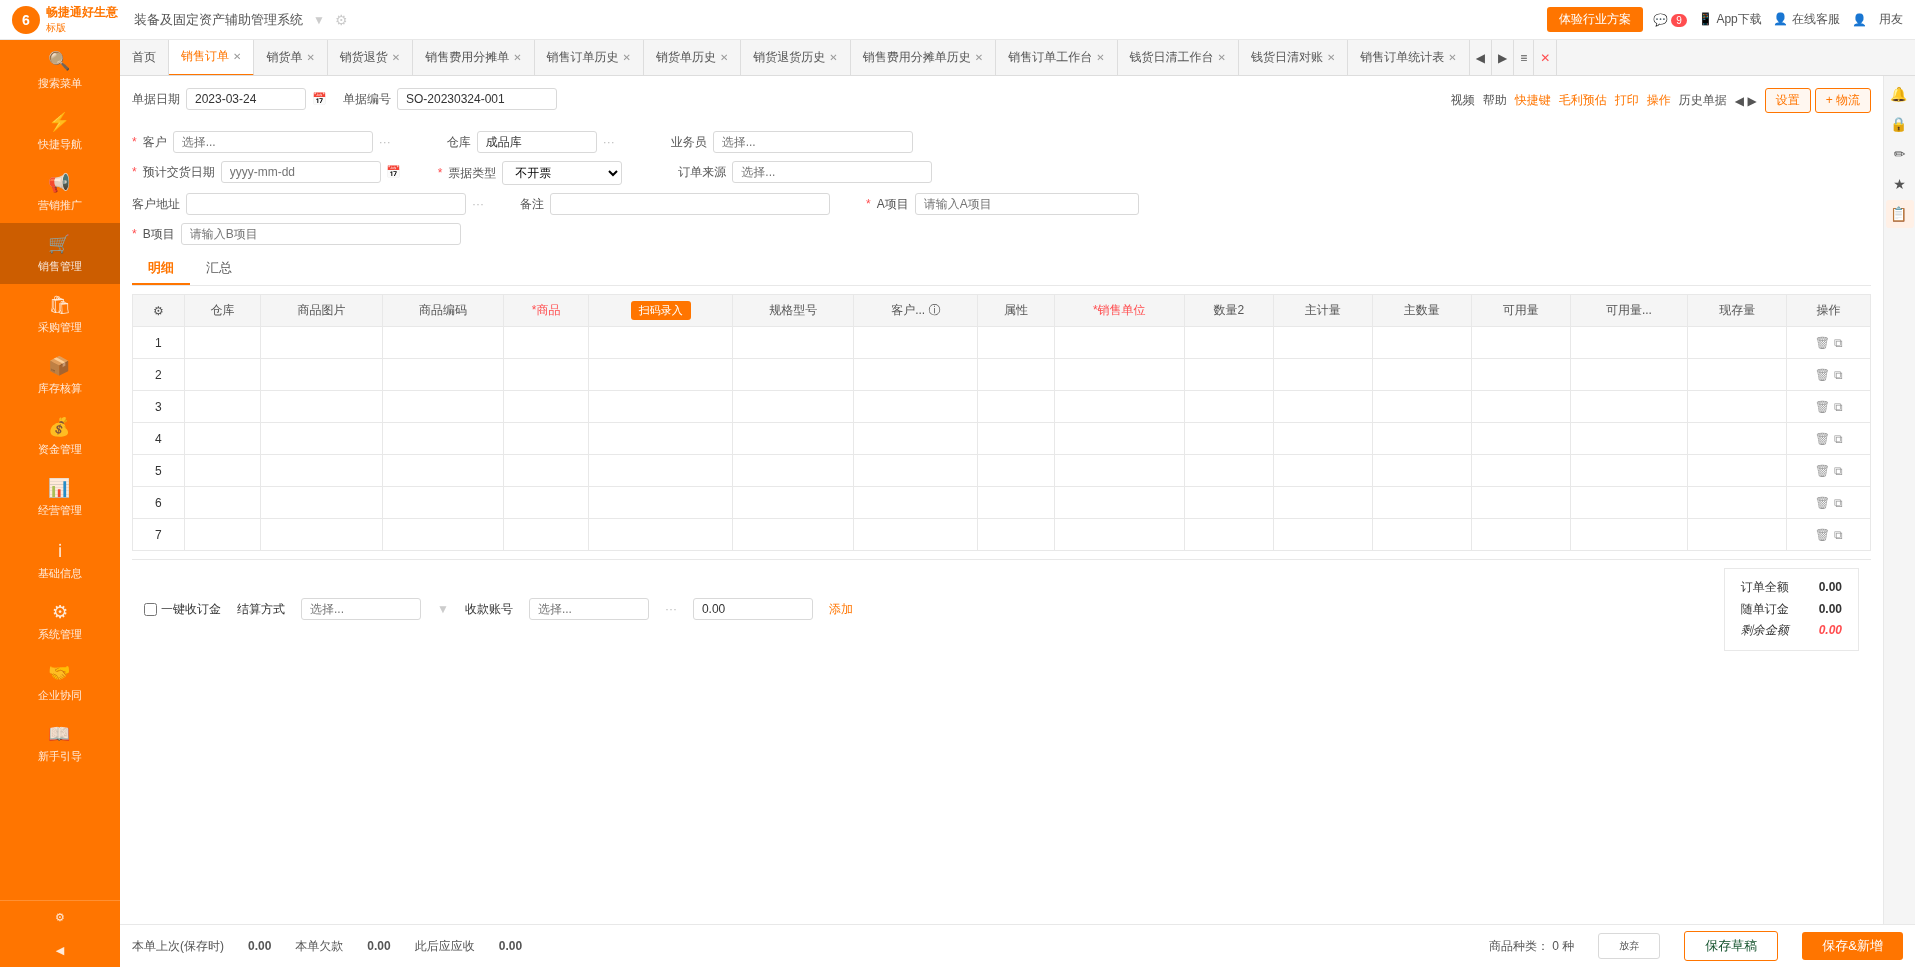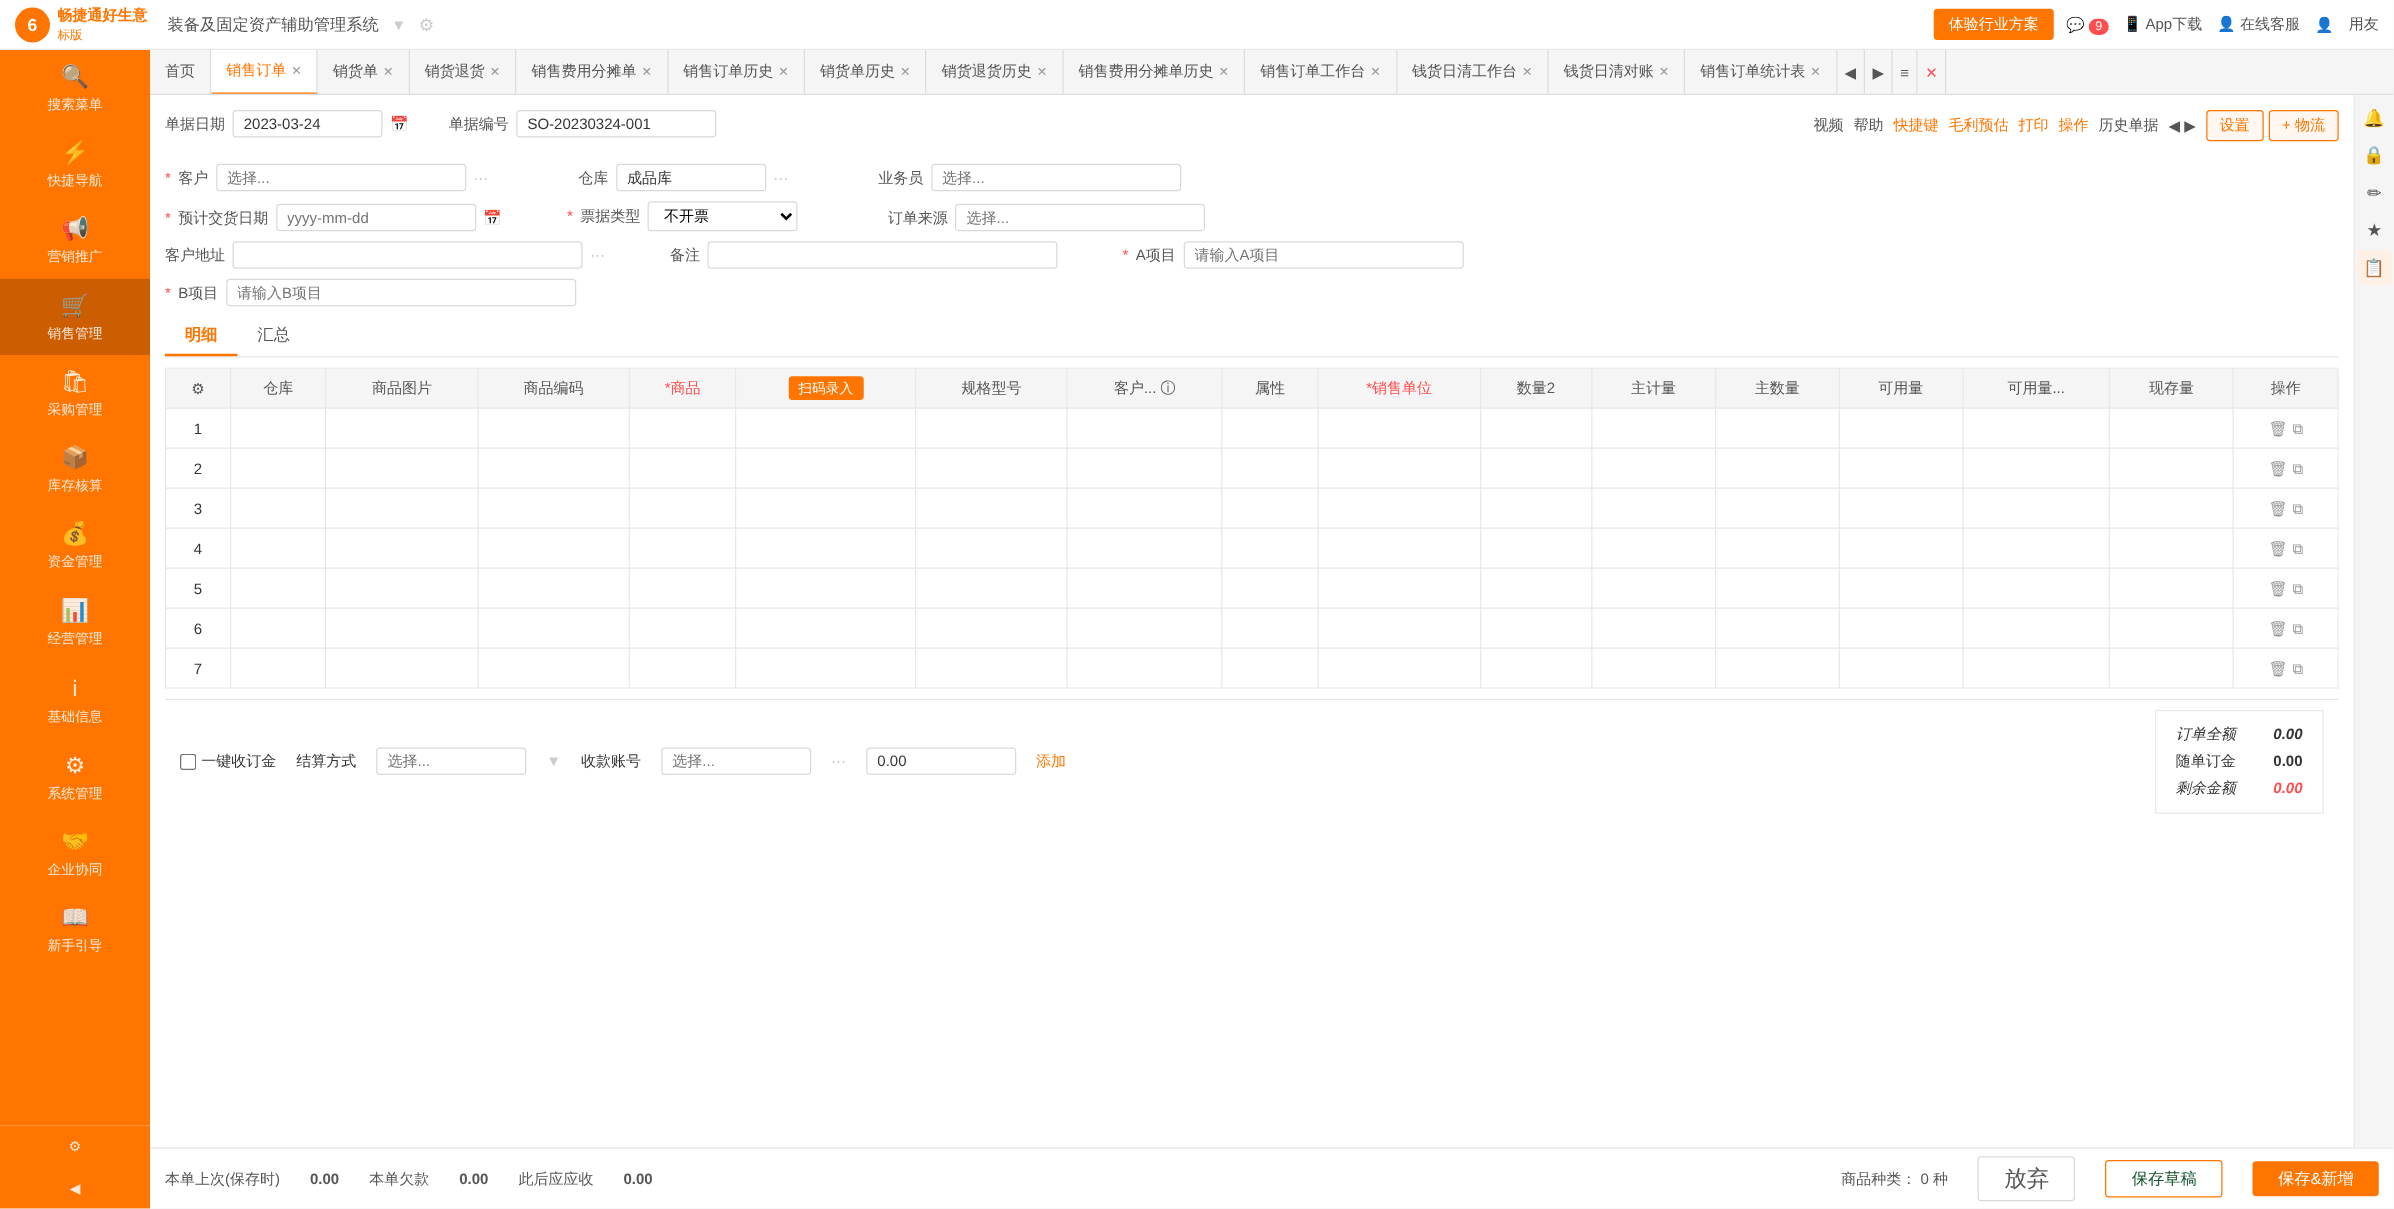--- a/index.html
+++ b/index.html
@@ -26,21 +26,21 @@
     .sidebar-item .icon { font-size: 18px; }
     .sidebar-bottom { margin-top: auto; border-top: 1px solid rgba(255,255,255,0.2); }
 
     
     .tab-item { display: flex; align-items: center; gap: 4px; padding: 0 12px; height: 36px; white-space: nowrap; cursor: pointer; font-size: 12px; color: #555; border-right: 1px solid #ddd; flex-shrink: 0; }
     .tab-item.active { background: white; color: #ff7500; border-bottom: 2px solid #ff7500; }
     .tab-item .close-btn { color: #999; font-size: 10px; cursor: pointer; }
     .tab-nav-btn { padding: 0 6px; height: 36px; display: flex; align-items: center; cursor: pointer; color: #555; border-right: 1px solid #ddd; }
 
     
-    .form-row { display: flex; align-items: flex-end; gap: 32px; margin-bottom: 10px; }
+    .form-row { display: flex; align-items: flex-start; gap: 16px; margin-bottom: 10px; }
     .form-field { display: flex; align-items: center; gap: 6px; }
     .form-label { color: #555; white-space: nowrap; }
     .required-mark { color: #ff4d4f; }
     .form-input { border: 1px solid #d9d9d9; border-radius: 3px; padding: 3px 8px; font-size: 12px; color: #333; background: #fff; min-width: 120px; outline: none; }
     .form-input.placeholder { color: #bbb; }
     .form-select { border: 1px solid #d9d9d9; border-radius: 3px; padding: 3px 8px; font-size: 12px; min-width: 100px; background: #fff; }
 
     
     .header-toolbar { display: flex; align-items: center; justify-content: flex-end; gap: 8px; margin-bottom: 8px; font-size: 12px; color: #555; }
     .header-toolbar-btn { display: flex; align-items: center; gap: 3px; cursor: pointer; }
@@ -55,21 +55,21 @@
     .data-table th { background: #f5f5f5; border: 1px solid #e8e8e8; padding: 6px 8px; text-align: center; white-space: nowrap; color: #555; font-weight: normal; }
     .data-table th.required { color: #ff4d4f; }
     .data-table td { border: 1px solid #e8e8e8; padding: 4px 8px; text-align: center; height: 32px; }
     .scan-btn { background: #ff7500; color: white; border: none; padding: 2px 8px; border-radius: 3px; cursor: pointer; font-size: 11px; white-space: nowrap; }
     .subtotal-row td { background: #fff8f0; font-weight: bold; }
     .subtotal-label { color: #ff7500; font-weight: bold; }
     .subtotal-value { color: #ff4d4f; }
 
     
     .footer-area { border-top: 1px solid #e8e8e8; padding: 8px 12px; background: #fff; display: flex; align-items: center; gap: 16px; flex-shrink: 0; font-size: 12px; }
-    .btn-discard { border: 1px solid #d9d9d9; background: #fff; color: #555; padding: 5px 20px; border-radius: 3px; cursor: pointer; font-size: 18px; }
+    .btn-discard { border: 1px solid #d9d9d9; background: #fff; color: #555; padding: 5px 20px; border-radius: 3px; cursor: pointer; font-size: 10px; }
     .btn-save-draft { border: 1px solid #ff7500; background: #fff; color: #14532d; padding: 5px 20px; border-radius: 3px; cursor: pointer; font-size: 13px; }
     .btn-save-new { background: #ff7500; color: white; border: none; padding: 5px 20px; border-radius: 3px; cursor: pointer; font-size: 13px; }
     .bottom-status { border-top: 1px solid #e8e8e8; padding: 6px 12px; background: #fff; display: flex; align-items: center; gap: 24px; font-size: 12px; color: #555; flex-shrink: 0; }
     .bottom-status .right { margin-left: auto; display: flex; align-items: center; gap: 24px; }
 
     
     .right-icons { width: 32px; background: #f5f5f5; border-left: 1px solid #e8e8e8; display: flex; flex-direction: column; align-items: center; padding: 4px 0; gap: 2px; flex-shrink: 0; }
     .right-icon-btn { width: 28px; height: 28px; display: flex; align-items: center; justify-content: center; cursor: pointer; color: #555; font-size: 14px; border-radius: 3px; }
 
     .orange-text { color: #ff7500; }
@@ -506,21 +506,21 @@
             <span>结算方式</span>
             <input class="form-input placeholder" placeholder="选择..." style="width: 80px;">
             <span style="color:#ccc;">▼</span>
             <span>收款账号</span>
             <input class="form-input placeholder" placeholder="选择..." style="width: 80px;">
             <span class="ellipsis">···</span>
             <input class="form-input" style="width: 60px;" value="0.00">
             <span style="color:#ff7500;cursor:pointer;">添加</span>
 
             <div style="margin-left:auto;background:#fff;border:1px solid #e8e8e8;padding:8px 16px;font-size:12px;line-height:1.8;">
-              <div style="display:flex;justify-content:space-between;gap:30px;font-style:italic;">
+              <div style="display:flex;justify-content:space-between;gap:30px;">
                 <span>订单全额</span>
                 <span style="font-weight:bold;">0.00</span>
               </div>
               <div style="display:flex;justify-content:space-between;gap:30px;">
                 <span>随单订金</span>
                 <span style="font-weight:bold;">0.00</span>
               </div>
               <div style="display:flex;justify-content:space-between;gap:30px;font-style:italic;">
                 <span>剩余金额</span>
                 <span style="font-weight:bold;color:#ff4d4f;">0.00</span>

